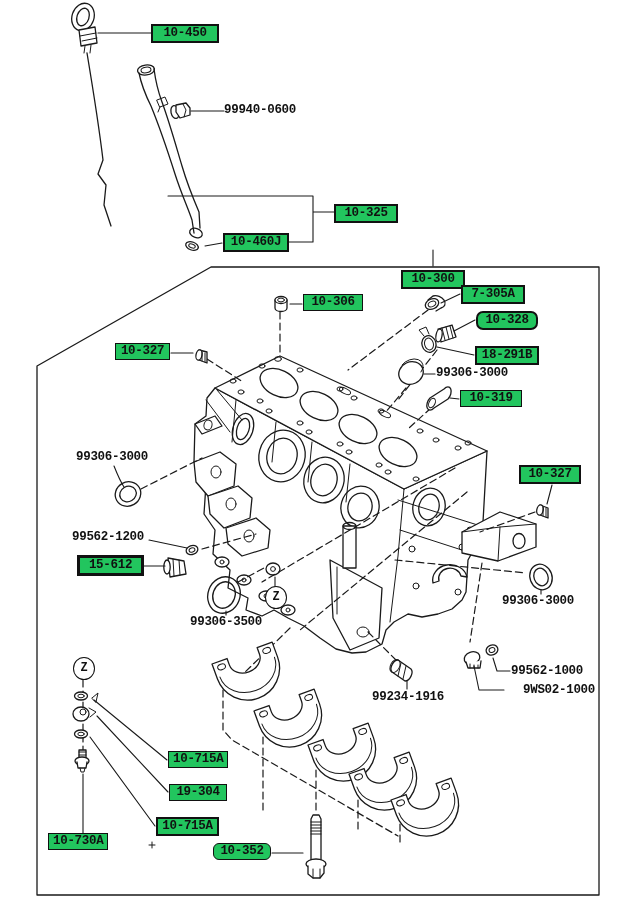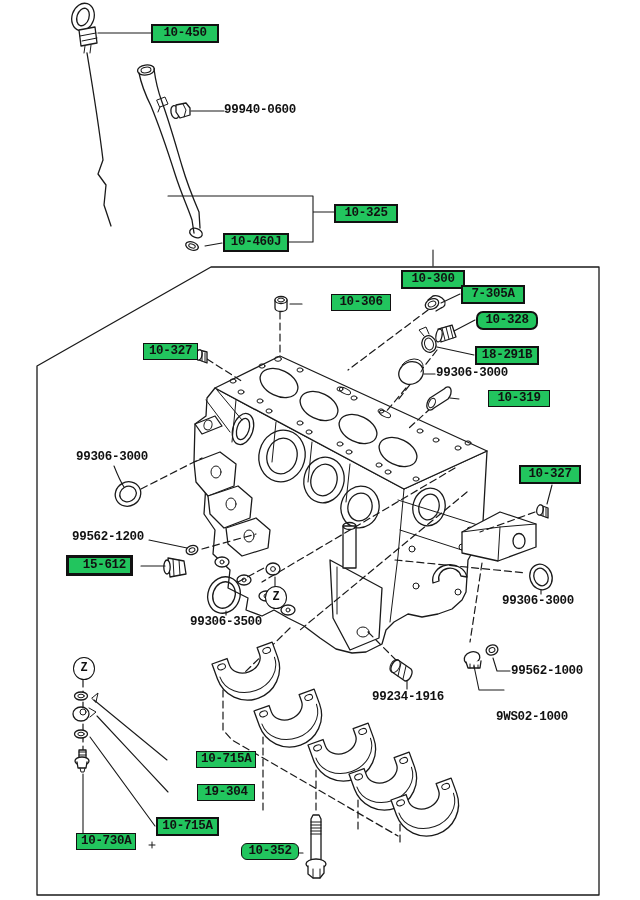--- a/index.html
+++ b/index.html
@@ -7,21 +7,21 @@
          font-family:"Liberation Mono","DejaVu Sans Mono",monospace;}
   #art{position:absolute;left:0;top:0;}
   svg .ln{stroke:#1a1a1a;fill:none;stroke-width:1.3;stroke-linejoin:round;stroke-linecap:round;}
   svg .w{fill:#ffffff;}
   svg .thin{stroke-width:1.0;}
   svg .dash{stroke-dasharray:7 4;stroke-width:1.2;}
   svg .leader{stroke-width:1.1;}
   .plabel{position:absolute;color:#111;font-weight:700;font-size:12.5px;line-height:15px;
           letter-spacing:-0.3px;white-space:nowrap;z-index:5;}
   .plabel.box,.plabel.box-bold,.plabel.box-heavy{background:#22c55e;text-align:center;padding:0 4px;}
-  .plabel.box{border:1.3px solid #111;margin-left:28px;}
+  .plabel.box{border:1.3px solid #111;}
   .plabel.box-bold{border:2.4px solid #111;}
   .plabel.box-heavy{border:3px solid #111;}
   .zmark{position:absolute;width:20px;height:21px;border:1.7px solid #111;border-radius:50%;
          color:#111;font-weight:700;font-size:12px;line-height:20px;text-align:center;
          background:#fff;z-index:4;}
 </style>
 </head>
 <body>
 
 <div id="stage">
@@ -335,25 +335,25 @@
       <div class="plabel box" style="left: 303px; top: 294px; min-width: 50px;">10-306</div>
       <div class="plabel box-bold" style="left: 461px; top: 285px; min-width: 52px;">7-305A</div>
       <div class="plabel box-bold" style="left: 476px; top: 311px; min-width: 50px; border-radius: 7px;">10-328</div>
       <div class="plabel box-bold" style="left: 475px; top: 346px; min-width: 52px;">18-291B</div>
       <div class="plabel " style="left: 436px; top: 366px;">99306-3000</div>
       <div class="plabel box" style="left: 460px; top: 390px; min-width: 52px;">10-319</div>
       <div class="plabel box" style="left: 115px; top: 343px; min-width: 45px;">10-327</div>
       <div class="plabel " style="left: 76px; top: 450px;">99306-3000</div>
       <div class="plabel box-bold" style="left: 519px; top: 465px; min-width: 50px;">10-327</div>
       <div class="plabel " style="left: 72px; top: 530px;">99562-1200</div>
-      <div class="plabel box-heavy" style="left: 66px; top: 555px; min-width: 53px; text-align: right;">15-612</div>
+      <div class="plabel box-heavy" style="left: 77px; top: 555px; min-width: 53px;">15-612</div>
       <div class="plabel " style="left: 190px; top: 615px;">99306-3500</div>
       <div class="plabel " style="left: 502px; top: 594px;">99306-3000</div>
       <div class="plabel " style="left: 511px; top: 664px;">99562-1000</div>
-      <div class="plabel " style="left: 496px; top: 683px; margin-top: 27px;">9WS02-1000</div>
+      <div class="plabel " style="left: 523px; top: 683px;">9WS02-1000</div>
       <div class="plabel " style="left: 372px; top: 690px;">99234-1916</div>
       <div class="plabel box" style="left: 168px; top: 751px; min-width: 50px;">10-715A</div>
       <div class="plabel box" style="left: 169px; top: 784px; min-width: 48px;">19-304</div>
       <div class="plabel box-bold" style="left: 156px; top: 817px; min-width: 51px;">10-715A</div>
       <div class="plabel box" style="left: 48px; top: 833px; min-width: 46px;">10-730A</div>
       <div class="plabel box" style="left: 213px; top: 843px; min-width: 48px; border-radius: 6px;">10-352</div>
       <div class="zmark" style="left: 265px; top: 586px;">Z</div>
       <div class="zmark" style="left: 73px; top: 657px;">Z</div>
     </div>
 

